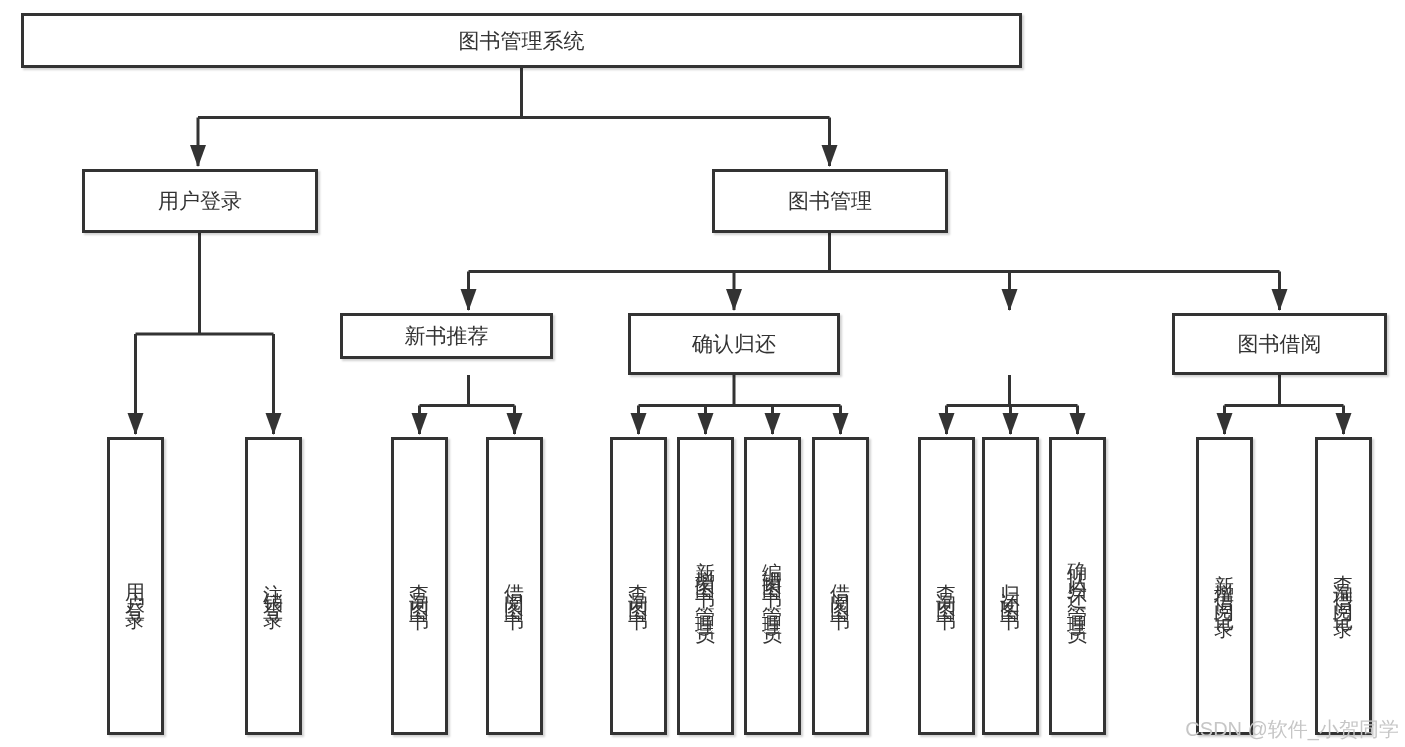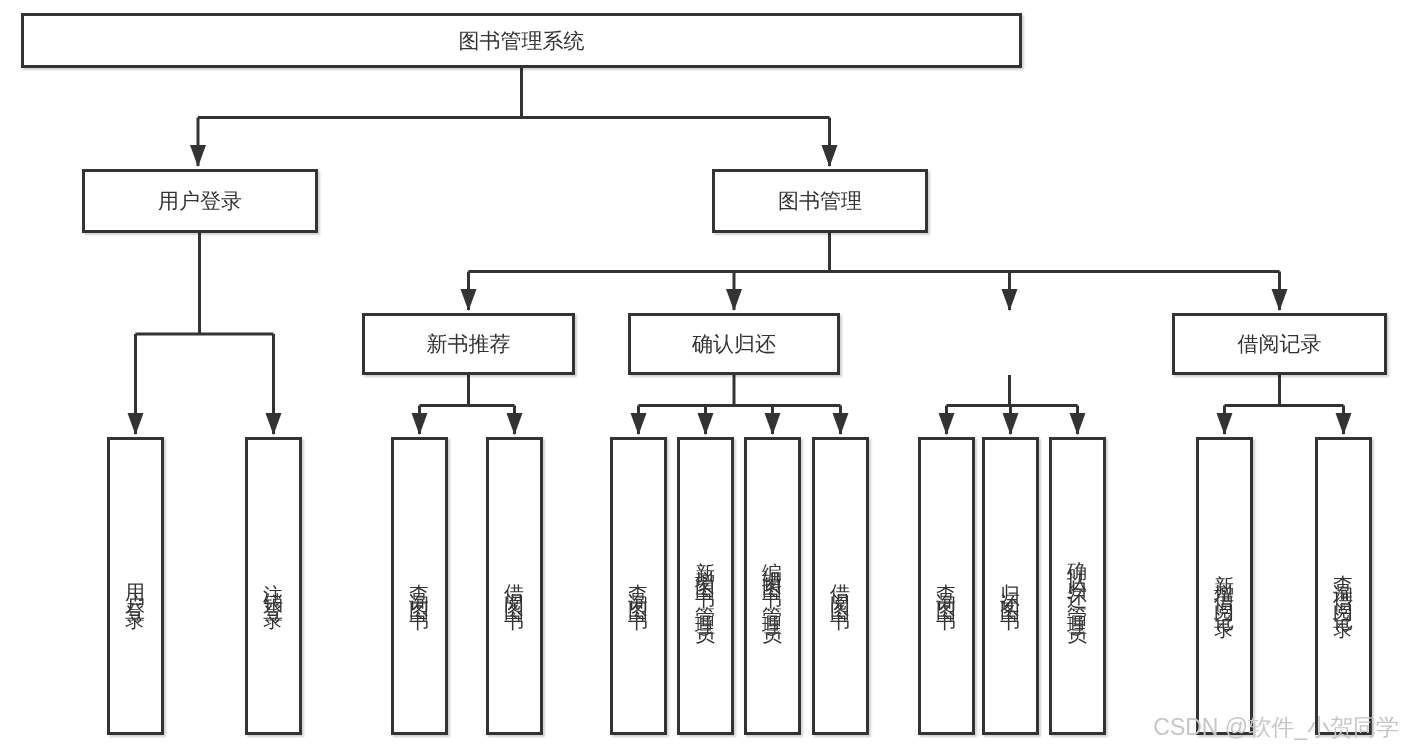--- a/index.html
+++ b/index.html
@@ -58,21 +58,21 @@
     font-size: 20px;
     letter-spacing: 9px;
     color: var(--text);
     line-height: 1;
     white-space: nowrap;
   }
   .watermark {
     position: absolute;
     right: 6px;
     bottom: 4px;
-    font-size: 23px;
+    font-size: 20px;
     color: var(--watermark);
     z-index: 10;
     white-space: nowrap;
   }
 </style>
 </head>
 <body>
 
 <div class="canvas">
 
@@ -125,32 +125,32 @@
     <line x1="1343.5" y1="405.5" x2="1343.5" y2="434" marker-end="url(#arr)"></line>
   </svg>
 
   <div class="hbox" style="left:21px;top:13px;width:1001px;height:55px">
     <span class="label">图书管理系统</span>
   </div>
 
   <div class="hbox" style="left:82px;top:169px;width:236px;height:64px">
     <span class="label">用户登录</span>
   </div>
-  <div class="hbox" style="left:712px;top:169px;width:216px;height:64px">
+  <div class="hbox" style="left:712px;top:169px;width:236px;height:64px">
     <span class="label">图书管理</span>
   </div>
 
-  <div class="hbox" style="left:362px;top:313px;width:213px;height:62px">
+  <div class="hbox" style="left:340px;top:313px;width:213px;height:46px">
     <span class="label">新书推荐</span>
   </div>
   <div class="hbox" style="left:628px;top:313px;width:212px;height:62px">
     <span class="label">确认归还</span>
   </div>
   <div class="hbox" style="left:1172px;top:313px;width:215px;height:62px">
-    <span class="label">借阅记录</span>
+    <span class="label">图书借阅</span>
   </div>
 
   <div class="vbox" style="left:107px;top:437px">
     <span class="vlabel">用户登录</span>
   </div>
   <div class="vbox" style="left:245px;top:437px">
     <span class="vlabel">注销登录</span>
   </div>
 
   <div class="vbox" style="left:391px;top:437px">

